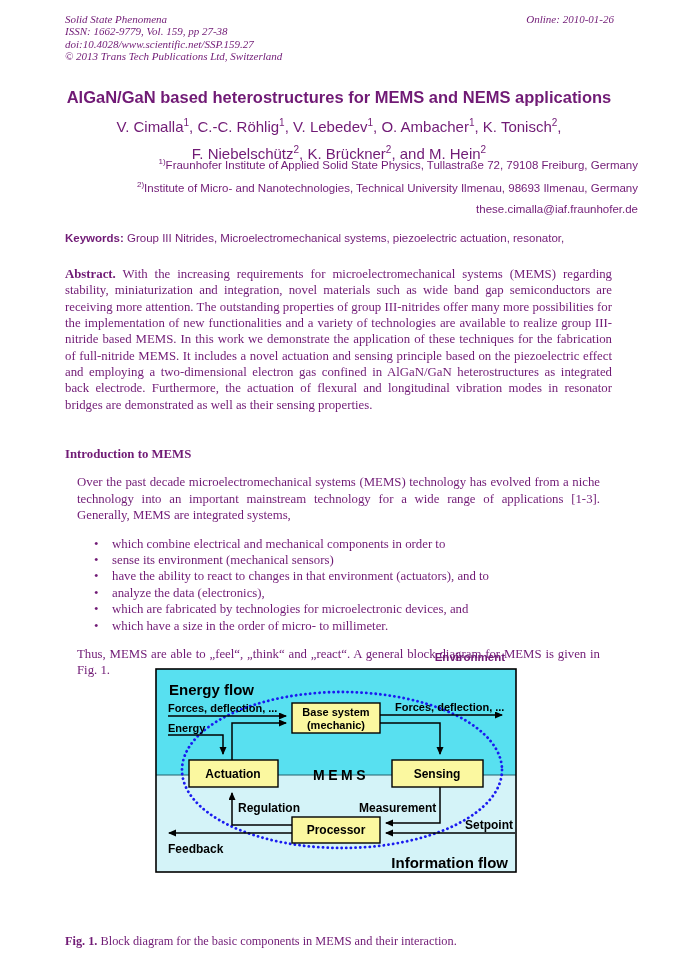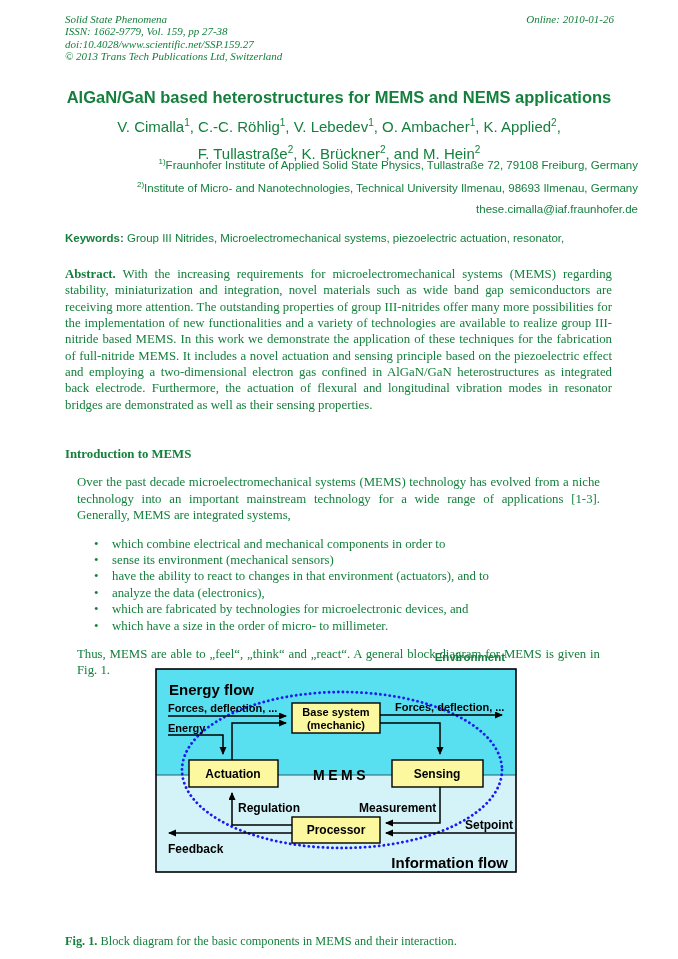--- a/index.html
+++ b/index.html
@@ -1,16 +1,16 @@
 <!DOCTYPE html>
 <html><head>
 <meta charset="utf-8">
 <style>
   html,body{margin:0;padding:0;background:#888;}
-  .page{position:relative;width:678px;height:959px;background:#ffffff;color:#15803d;
+  .page{position:relative;width:678px;height:959px;background:#ffffff;color:#701a75;
         font-family:"Liberation Serif",serif;overflow:hidden;margin:0 auto;}
   
   .hdr{position:absolute;top:13px;left:65px;right:64px;
        font:italic 11px/12.4px "Liberation Serif",serif;}
   .hdr .online{position:absolute;right:0;top:0;}
   
   .title{position:absolute;top:88px;left:30px;right:30px;text-align:center;
          font:bold 16.5px "Liberation Sans",sans-serif;}
   .authors{position:absolute;top:112px;left:30px;right:30px;text-align:center;
            font:15px/22.5px "Liberation Sans",sans-serif;}
@@ -50,22 +50,22 @@
     <div>Solid State Phenomena</div>
     <div>ISSN: 1662-9779, Vol. 159, pp 27-38</div>
     <div>doi:10.4028/www.scientific.net/SSP.159.27</div>
     <div>© 2013 Trans Tech Publications Ltd, Switzerland</div>
     <div class="online">Online: 2010-01-26</div>
   </div>
 
   <div class="title">AlGaN/GaN based heterostructures for MEMS and NEMS applications</div>
 
   <div class="authors">
-    <div><span>V. Cimalla</span><sup>1</sup><span>, C.-C. Röhlig</span><sup>1</sup><span>, V. Lebedev</span><sup>1</sup><span>, O. Ambacher</span><sup>1</sup><span>, K. Applied</span><sup>2</sup><span>,</span></div>
-    <div><span>F. Tullastraße</span><sup>2</sup><span>, K. Brückner</span><sup>2</sup><span>, and M. Hein</span><sup>2</sup></div>
+    <div><span>V. Cimalla</span><sup>1</sup><span>, C.-C. Röhlig</span><sup>1</sup><span>, V. Lebedev</span><sup>1</sup><span>, O. Ambacher</span><sup>1</sup><span>, K. Tonisch</span><sup>2</sup><span>,</span></div>
+    <div><span>F. Niebelschütz</span><sup>2</sup><span>, K. Brückner</span><sup>2</sup><span>, and M. Hein</span><sup>2</sup></div>
   </div>
 
   <div class="affil a1"><sup>1)</sup><span>Fraunhofer Institute of Applied Solid State Physics, Tullastraße 72, 79108 Freiburg, Germany</span></div>
   <div class="affil a2"><sup>2)</sup><span>Institute of Micro- and Nanotechnologies, Technical University Ilmenau, 98693 Ilmenau, Germany</span></div>
   <div class="affil email">these.cimalla@iaf.fraunhofer.de</div>
 
   <div class="keywords"><b>Keywords:</b><span> Group III Nitrides, Microelectromechanical systems, piezoelectric actuation, resonator,</span></div>
 
   <div class="abstract"><b>Abstract.</b><span> With the increasing requirements for microelectromechanical systems (MEMS) regarding stability, miniaturization and integration, novel materials such as wide band gap semiconductors are receiving more attention. The outstanding properties of group III-nitrides offer many more possibilities for the implementation of new functionalities and a variety of technologies are available to realize group III-nitride based MEMS. In this work we demonstrate the application of these techniques for the fabrication of full-nitride MEMS. It includes a novel actuation and sensing principle based on the piezoelectric effect and employing a two-dimensional electron gas confined in AlGaN/GaN heterostructures as integrated back electrode. Furthermore, the actuation of flexural and longitudinal vibration modes in resonator bridges are demonstrated as well as their sensing properties.</span></div>
 

